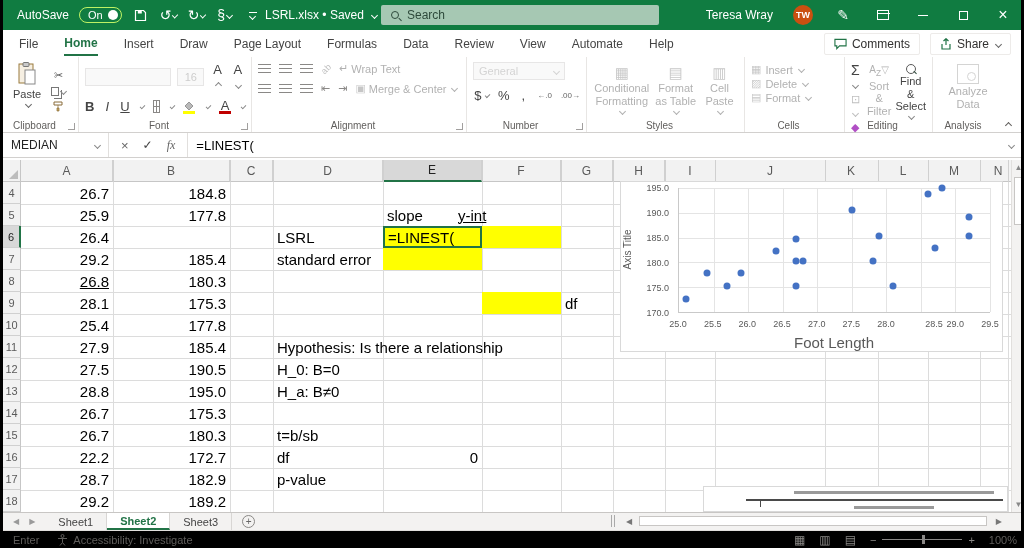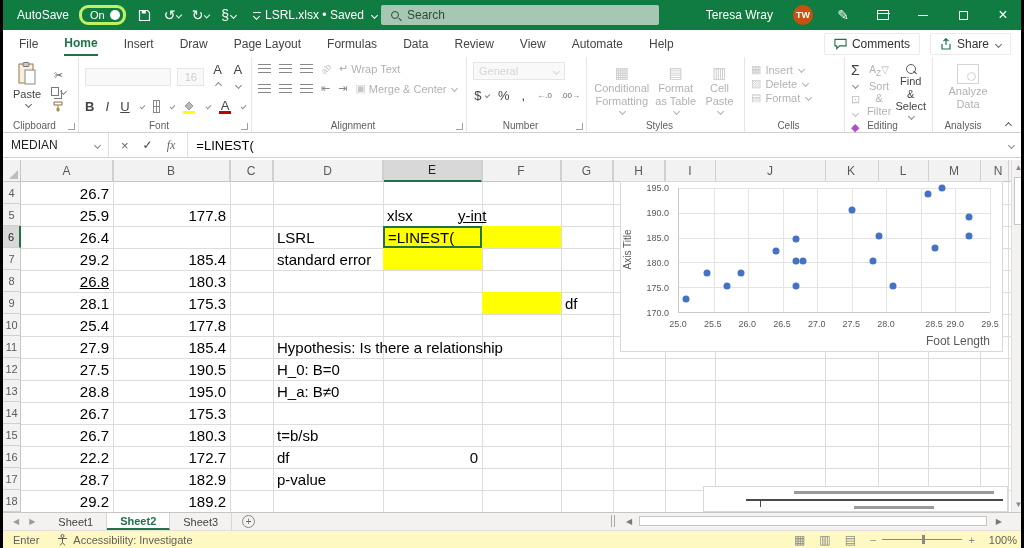--- a/index.html
+++ b/index.html
@@ -5,21 +5,21 @@
   * { margin:0; padding:0; box-sizing:border-box; }
   html,body { width:1024px; height:548px; overflow:hidden; background:#000; }
   body { font-family:"Liberation Sans", sans-serif; }
   #app { position:absolute; left:0; top:0; width:1024px; height:548px; background:#fff;
          border-left:3px solid #000; border-right:3px solid #000; overflow:hidden; }
 
   
   #titlebar { position:absolute; left:0; top:0; right:0; height:30px; background:#107C41; color:#fff;
               display:flex; align-items:center; font-size:12px; }
   .tb-left { display:flex; align-items:center; gap:10px; padding-left:14px; }
-  .autosave-pill { display:flex; align-items:center; gap:5px; border:3px solid #bef264; border-radius:9px;
+  .autosave-pill { display:flex; align-items:center; gap:5px; border:1px solid #bef264; border-radius:9px;
                    padding:1px 3px 1px 8px; font-size:11px; }
   .pill-knob { width:10px; height:10px; border-radius:50%; background:#fff; }
   .qat-ico { display:inline-flex; align-items:center; justify-content:center; width:18px; height:18px;
              font-size:14px; color:#fff; }
   .chev { display:inline-block; width:5px; height:5px; border-right:1px solid currentColor;
           border-bottom:1px solid currentColor; transform:rotate(45deg); margin-left:2px; vertical-align:middle; }
   .chev.up { transform:rotate(-135deg); }
   #doc-title { position:absolute; left:262px; top:0; height:30px; display:flex; align-items:center;
                gap:6px; font-size:12px; color:#fff; }
   #search-box { position:absolute; left:378px; top:5px; width:278px; height:20px; background:#A6C8B3;
@@ -118,21 +118,21 @@
   #chart { position:absolute; left:617px; top:21px; width:383px; height:171px; background:#fff;
            border:1px solid #D9D9D9; z-index:4; }
   #plot { position:absolute; left:57px; top:6px; width:312px; height:125px;
           border-left:1px solid #C9C9C9; border-bottom:1px solid #C9C9C9; }
   .gl-v { position:absolute; top:0; bottom:0; width:1px; background:#E4E4E4; }
   .gl-h { position:absolute; left:0; right:0; height:1px; background:#E4E4E4; }
   .pt { position:absolute; width:7px; height:7px; border-radius:50%; background:#4472C4;
         transform:translate(-50%,-50%); }
   .ytick { position:absolute; right:333px; transform:translateY(-50%); font-size:9px; color:#595959; }
   .xtick { position:absolute; top:137px; transform:translateX(-50%); font-size:9px; color:#595959; }
-  #xlabel { position:absolute; left:57px; width:312px; top:152px; text-align:right; font-size:12px; color:#595959; }
+  #xlabel { position:absolute; left:57px; width:312px; top:152px; text-align:center; font-size:15px; color:#595959; }
   #ylabel { position:absolute; left:-14px; top:62px; transform:rotate(-90deg); font-size:10px; color:#595959; }
 
   
   #chart2 { position:absolute; left:700px; top:326px; width:305px; height:26px; background:#fff;
             border:1px solid #D9D9D9; z-index:4; overflow:hidden; }
   .c2-axis { position:absolute; left:42px; right:4px; top:12px; height:2px; background:#4a4a4a; }
   .c2-tick { position:absolute; left:56px; top:12px; width:1px; height:8px; background:#4a4a4a; }
   .c2-txt { position:absolute; height:3px; background:#9a9a9a; }
 
   
@@ -153,21 +153,21 @@
               font-size:10px; display:flex; align-items:center; justify-content:center; margin:2px 0 0 10px; }
   #hscroll { position:absolute; left:620px; top:514px; width:382px; height:14px; display:flex;
              align-items:center; color:#777; font-size:8px; }
   #htrack { flex:1; height:12px; background:#F3F2F1; position:relative; }
   #hthumb { position:absolute; left:4px; right:6px; top:1px; bottom:1px; background:#fff;
             border:1px solid #C8C6C4; }
   #hsplit { position:absolute; left:608px; top:515px; width:4px; height:12px;
             border-left:1px solid #aaa; border-right:1px solid #aaa; }
 
   
-  #statusbar { position:absolute; left:0; top:530px; right:0; height:18px; background:#fef9c3;
+  #statusbar { position:absolute; left:0; top:530px; right:0; height:18px; background:#000000;
                border-top:1px solid #E1DFDD; display:flex; align-items:center; font-size:11px;
                color:#605E5C; }
   #status-left { display:flex; align-items:center; gap:18px; padding-left:10px; }
   .acc { display:flex; align-items:center; gap:5px;text-align:right; }
   #status-right { position:absolute; right:4px; display:flex; align-items:center; gap:14px; }
   .view-ico { font-size:12px; color:#8a8886; }
   #zoom-slider { display:flex; align-items:center; gap:6px; color:#8a8886; }
   #ztrack { width:80px; height:1px; background:#8a8886; position:relative; }
   #zthumb { position:absolute; left:50%; top:-4px; width:3px; height:9px; background:#8a8886; }
 </style>
@@ -495,24 +495,25 @@
       <div class="hline" style="left: 18px; width: 990px; top: 242px;"></div>
       <div class="hline" style="left: 18px; width: 990px; top: 264px;"></div>
       <div class="hline" style="left: 18px; width: 990px; top: 286px;"></div>
       <div class="hline" style="left: 18px; width: 990px; top: 308px;"></div>
       <div class="hline" style="left: 18px; width: 990px; top: 330px;"></div>
       <div class="ycell" style="left: 479px; top: 66px; width: 79px; height: 22px;"></div>
       <div class="ycell" style="left: 380px; top: 88px; width: 99px; height: 22px;"></div>
       <div class="ycell" style="left: 479px; top: 132px; width: 79px; height: 22px;"></div>
       <div class="rhdr" style="top: 22px; height: 22px;">4</div>
       <div class="cell num" style="left: 18px; top: 22px; width: 92px;">26.7</div>
+      <div class="cell num" style="left: 110px; top: 22px; width: 117px;">184.8</div>
       <div class="rhdr" style="top: 44px; height: 22px;">5</div>
       <div class="cell num" style="left: 18px; top: 44px; width: 92px;">25.9</div>
       <div class="cell num" style="left: 110px; top: 44px; width: 117px;">177.8</div>
-      <div class="cell" style="left: 380px; top: 44px; width: auto;">xlsx</div>
+      <div class="cell" style="left: 380px; top: 44px; width: auto;">slope</div>
       <div class="cell" style="left: 451px; top: 44px; width: auto; text-decoration: underline;">y-int</div>
       <div class="rhdr sel" style="top: 66px; height: 22px;">6</div>
       <div class="cell num" style="left: 18px; top: 66px; width: 92px;">26.4</div>
       <div class="cell" style="left: 270px; top: 66px; width: auto;">LSRL</div>
       <div class="active-cell" style="left: 380px; top: 66px; width: 99px; height: 22px;">=LINEST(</div>
       <div class="rhdr" style="top: 88px; height: 22px;">7</div>
       <div class="cell num" style="left: 18px; top: 88px; width: 92px;">29.2</div>
       <div class="cell num" style="left: 110px; top: 88px; width: 117px;">185.4</div>
       <div class="cell" style="left: 270px; top: 88px; width: auto;">standard error</div>
       <div class="rhdr" style="top: 110px; height: 22px;">8</div>

